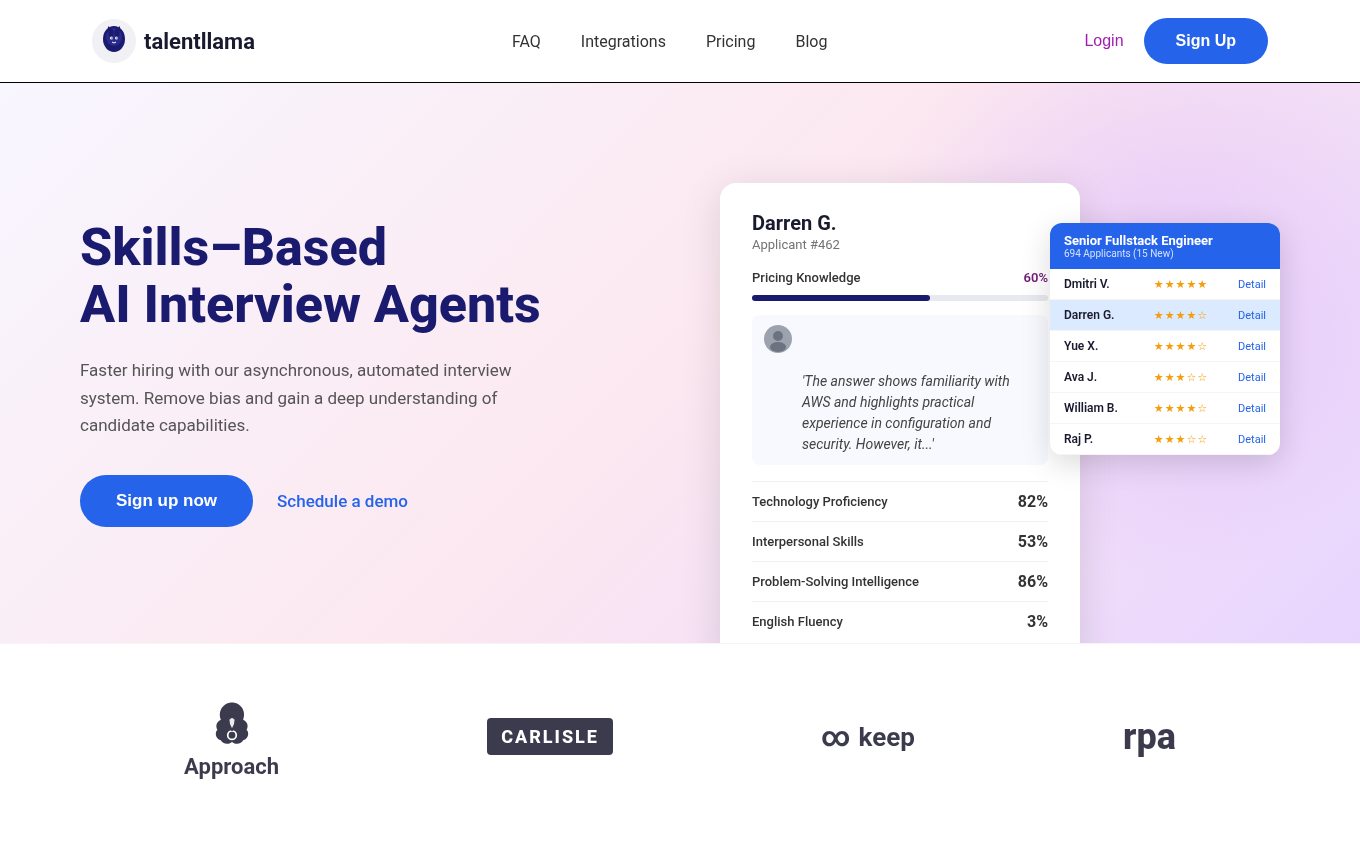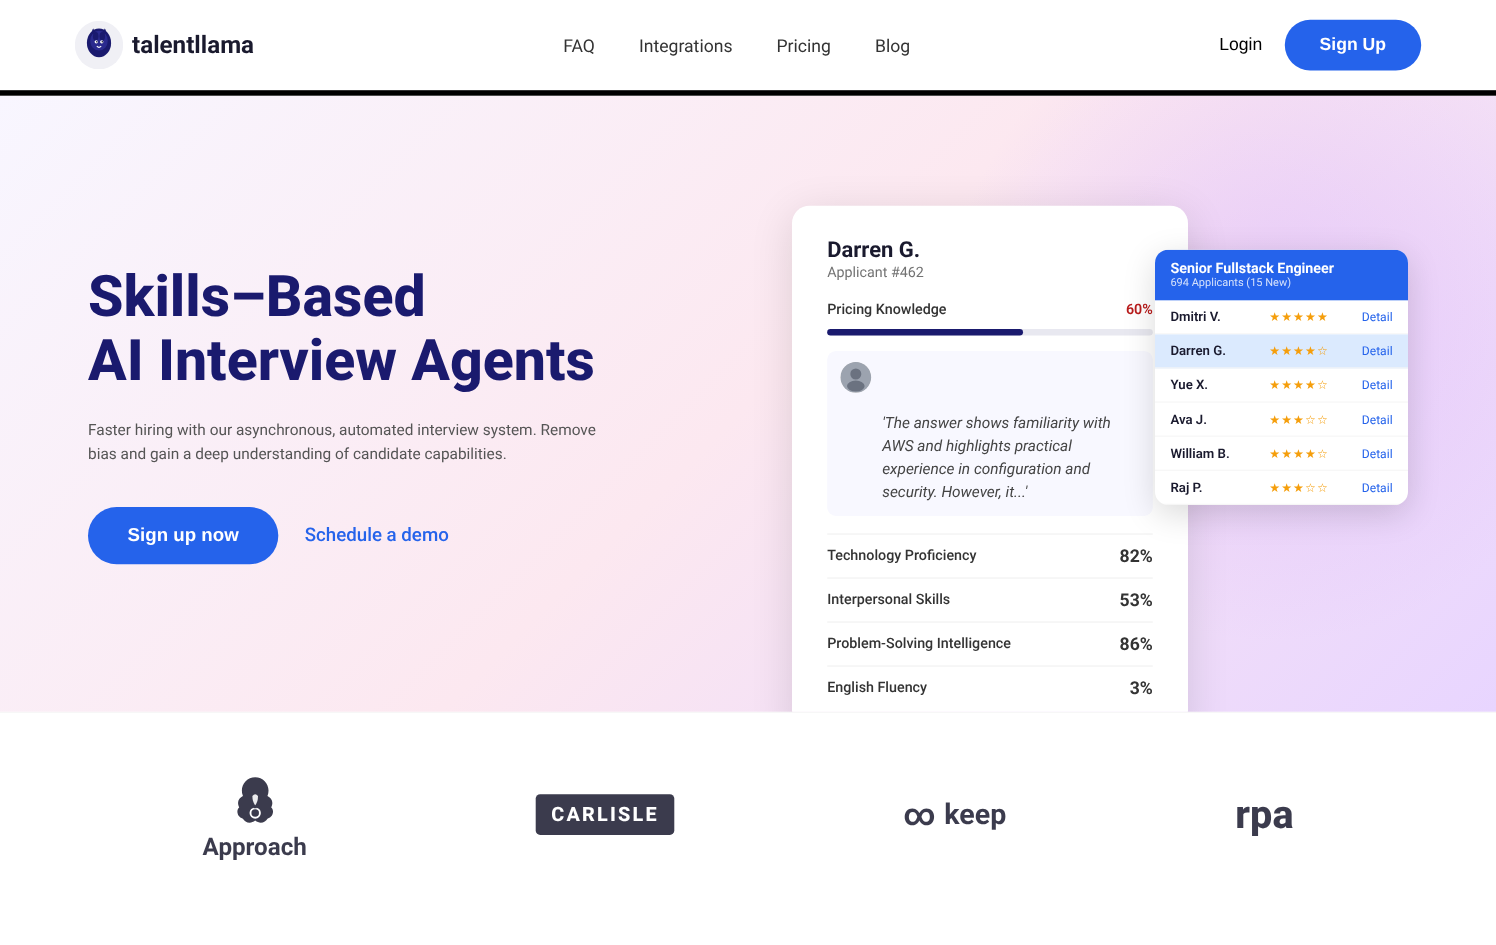--- a/index.html
+++ b/index.html
@@ -1,46 +1,46 @@
 <!DOCTYPE html>
 <html><head>
   <meta charset="utf-8">
   <style>
     * { margin: 0; padding: 0; box-sizing: border-box; }
     body { font-family: -apple-system, BlinkMacSystemFont, 'Segoe UI', Roboto, sans-serif; background: #fff; overflow-x: hidden; }
 
     
     header {
       display: flex; align-items: center; justify-content: space-between;
-      padding: 18px 68px; border-bottom: 5px solid #000000; background: #fff;
+      padding: 18px 92px; border-bottom: 1px solid #000000; background: #fff;
       position: relative; z-index: 10;
     }
     .logo-area { display: flex; align-items: center; gap: 8px; cursor: pointer; }
     .logo-icon { width: 44px; height: 44px; }
     .logo-text { font-size: 22px; font-weight: 400; color: #1a1a2e; }
     .logo-text span { font-weight: 700; }
     nav { display: flex; align-items: center; gap: 40px; }
     nav a { text-decoration: none; color: #333; font-size: 16px; font-weight: 400; }
     .header-actions { display: flex; align-items: center; gap: 20px; }
-    .login-btn { font-size: 16px; color: #000000; cursor: pointer; background: none; border: none; }
+    .login-btn { font-size: 16px; color: #a21caf; cursor: pointer; background: none; border: none; }
     .signup-btn {
       background: #2563eb; color: #fff; border: none; border-radius: 50px;
       padding: 14px 32px; font-size: 16px; font-weight: 600; cursor: pointer;
     }
 
     
     .hero {
       display: flex; align-items: center; justify-content: space-between;
       padding: 60px 80px 40px;
       background: linear-gradient(135deg, #f8f6ff 0%, #fce8f0 50%, #e8d5ff 100%);
       min-height: 560px; position: relative; overflow: hidden;
     }
     .hero-left { max-width: 480px; }
     .hero-title { font-size: 52px; font-weight: 800; color: #1a1a6e; line-height: 1.1; margin-bottom: 24px; }
-    .hero-subtitle { font-size: 14px; color: #555; line-height: 1.6; margin-bottom: 36px; }
+    .hero-subtitle { font-size: 17px; color: #555; line-height: 1.6; margin-bottom: 36px; }
     .hero-buttons { display: flex; align-items: center; gap: 24px; }
     .btn-primary {
       background: #2563eb; color: #fff; border: none; border-radius: 50px;
       padding: 16px 36px; font-size: 17px; font-weight: 600; cursor: pointer;
     }
     .btn-secondary { color: #2563eb; font-size: 17px; font-weight: 500; cursor: pointer; text-decoration: none; }
 
     
     .hero-right {
       position: relative; width: 580px; height: 420px; flex-shrink: 0;
@@ -51,21 +51,21 @@
       position: absolute; top: 20px; left: 20px;
       background: #fff; border-radius: 16px; padding: 28px 32px;
       width: 360px; box-shadow: 0 8px 40px rgba(0,0,0,0.12);
       z-index: 2;
     }
     .candidate-name { font-size: 20px; font-weight: 700; color: #1a1a2e; margin-bottom: 2px; }
     .candidate-sub { font-size: 13px; color: #737373; margin-bottom: 18px; }
     .skill-row { display: flex; align-items: center; justify-content: space-between; margin-bottom: 10px; }
     .skill-row:first-of-type { margin-bottom: 6px; }
     .skill-name { font-size: 13px; color: #333; font-weight: 500; }
-    .skill-pct { font-size: 13px; color: #b91c1c; font-weight: 600; }
+    .skill-pct { font-size: 13px; color: #701a75; font-weight: 600; }
     .skill-bar-container { width: 100%; height: 6px; background: #e8e8f0; border-radius: 4px; margin-bottom: 14px; }
     .skill-bar { height: 6px; border-radius: 4px; background: #1a1a6e; }
     .quote-box {
       display: flex; gap: 10px; margin-bottom: 16px;
       background: #f8f8ff; border-radius: 8px; padding: 10px 12px;
     }
     .quote-avatar { width: 28px; height: 28px; border-radius: 50%; background: #ccc; flex-shrink: 0; overflow: hidden; }
     .quote-text { font-size: 14px; color: #444; line-height: 1.5; font-style: italic; margin-top: 46px; }
     .skill-plain-row { display: flex; justify-content: space-between; align-items: center; padding: 10px 0; border-top: 1px solid #f0f0f0; }
     .skill-plain-name { font-size: 13px; color: #333; font-weight: 500; }

